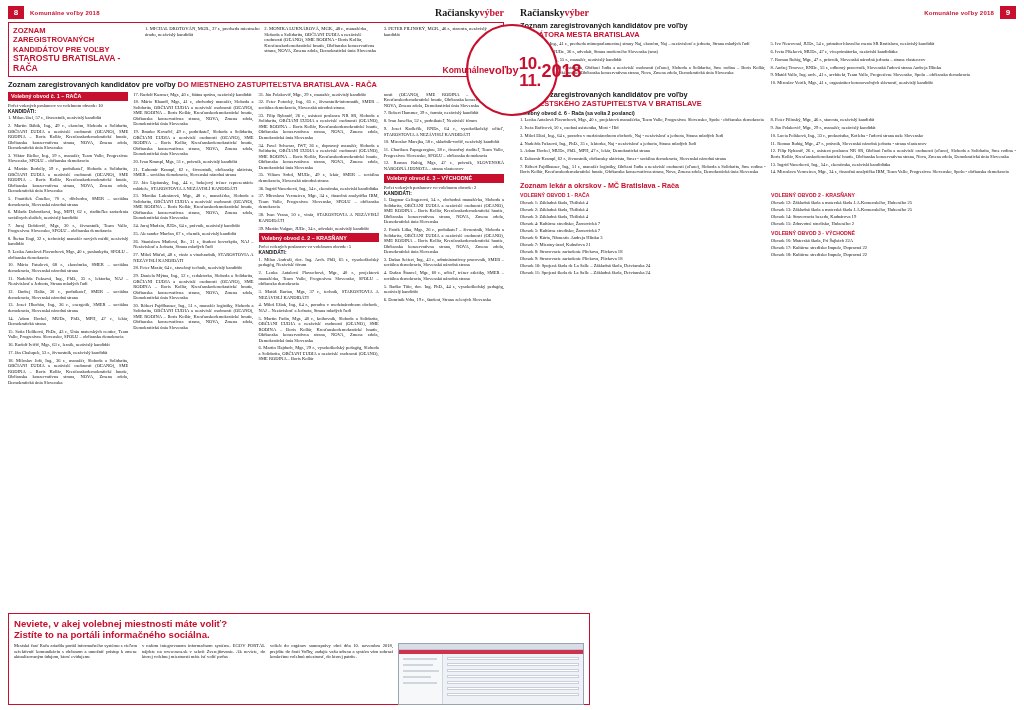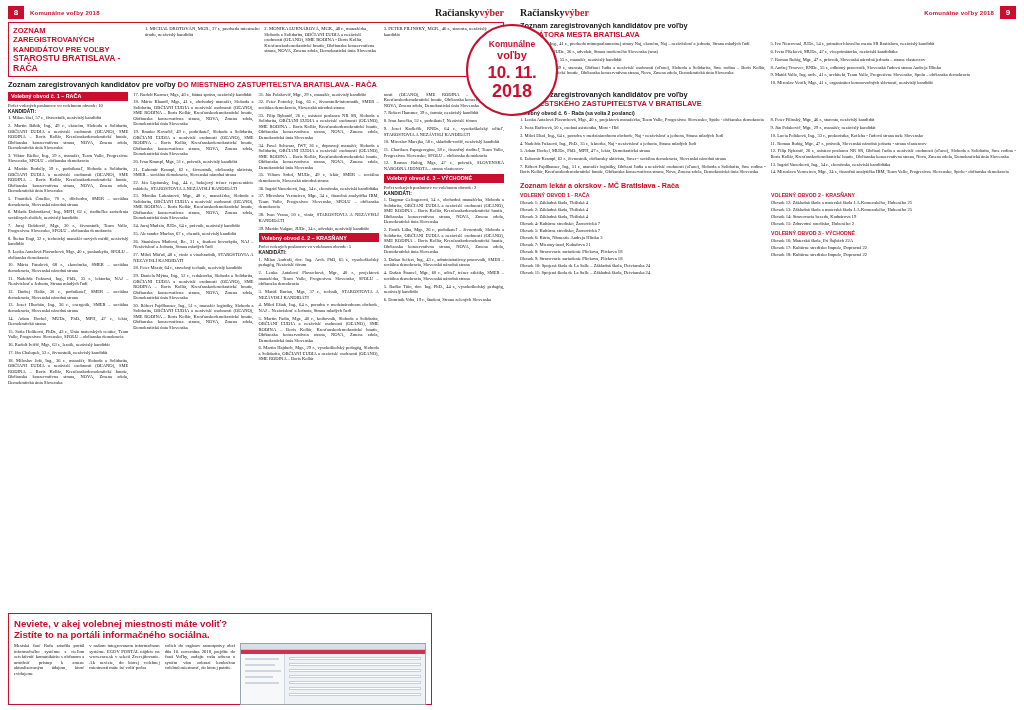--- a/index.html
+++ b/index.html
@@ -49,21 +49,21 @@
     font-size:4.7px; line-height:5.6px; flex:1;
   }
 
   
   .seal {
     position:absolute; left:50%; top:24px; transform:translateX(-50%);
     width:92px; height:92px; border-radius:50%;
     background:#fff; border:2.4px solid #c8102e;
     color:#c8102e; text-align:center;
     font-family:"Liberation Sans", sans-serif; font-weight:bold;
-    z-index:20; display:flex; flex-direction:column; align-items:center; justify-content:center;
+    z-index:20; display:flex; flex-direction:row; align-items:center; justify-content:center;
     line-height:1;
   }
   .seal .s1 { font-size:8.5px; }
   .seal .s2 { font-size:11px; margin-top:1px; }
   .seal .s3 { font-size:17px; margin-top:3px; letter-spacing:-.3px; }
   .seal .s4 { font-size:18px; margin-top:1px; }
 
   
   .sec-title {
     color:#c8102e; font-family:"Liberation Sans", sans-serif; font-weight:bold;
@@ -95,21 +95,21 @@
   .okr-cols { display:flex; gap:6px; }
   .okr-col { flex:1; }
   .okr-sub {
     color:#c8102e; font-family:"Liberation Sans", sans-serif; font-weight:bold;
     font-size:5.2px; margin:0 0 1.5px 0;
   }
   .okr-col p { margin:0 0 1.6px 0; font-size:4.6px; line-height:5.4px; }
 
   
   .promo {
-    position:absolute; left:8px; bottom:5px; width:424px; height:92px;
+    position:absolute; left:8px; bottom:5px; width:582px; height:92px;
     border:1.2px solid #c8102e; padding:4px 5px;
   }
   .promo h2 {
     margin:0 0 1px 0; color:#c8102e; font-family:"Liberation Sans", sans-serif;
     font-weight:bold; font-size:9.6px; line-height:11px;
   }
   .promo .body { display:flex; gap:5px; margin-top:3px; }
   .promo .ptext { font-size:4.6px; line-height:5.6px; text-align:justify; flex:1; }
   .promo .shot {
     width:186px; height:62px; border:1px solid #9aa4b0; background:#eef1f5;

